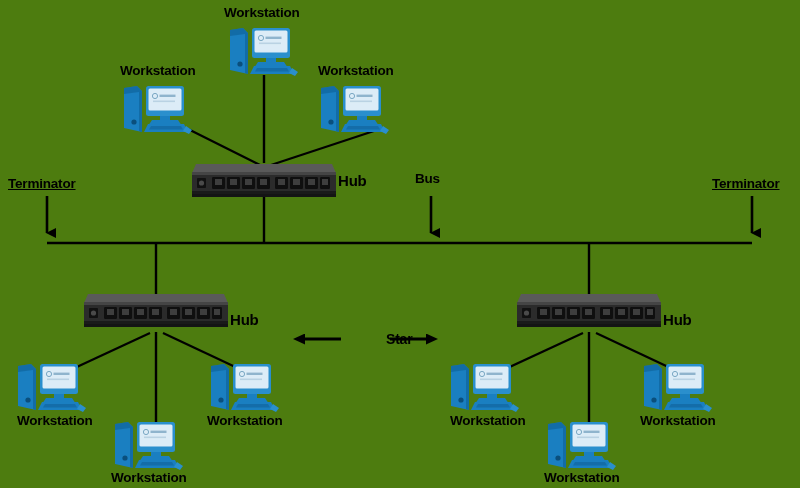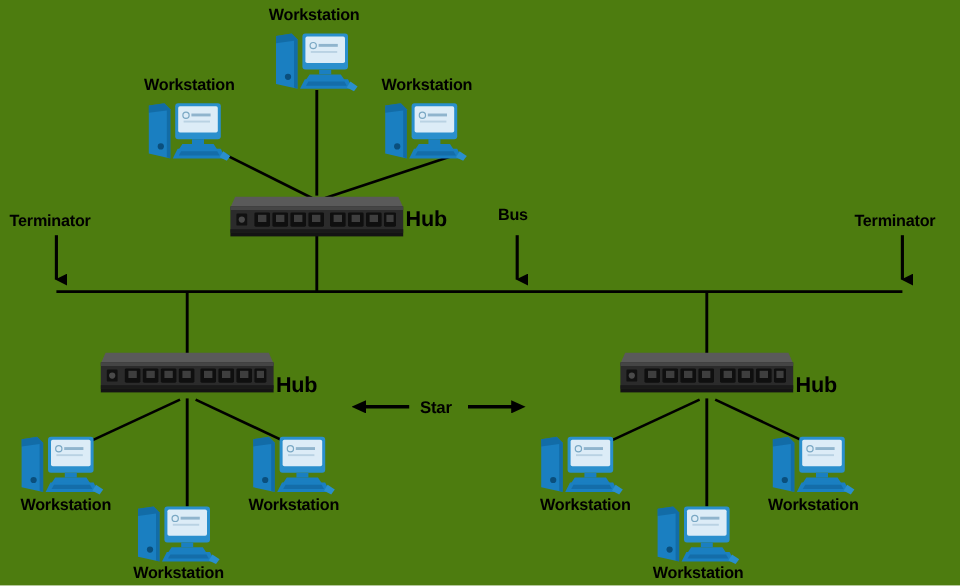--- a/index.html
+++ b/index.html
@@ -27,24 +27,24 @@
   
   .label {
     position: absolute;
     font-family: "Liberation Sans", sans-serif;
     font-weight: bold;
     color: #000000;
     white-space: nowrap;
     line-height: 1;
   }
   .label-ws { font-size: 13.5px; letter-spacing: -0.2px; }
-  .label-hub { font-size: 18px; letter-spacing: -0.2px; }
-  .label-term { font-size: 13.5px; letter-spacing: -0.2px; }
+  .label-hub { font-size: 15px; letter-spacing: -0.2px; }
+  .label-term { font-size: 13.5px; letter-spacing: -0.2px; text-decoration: underline; }
   .label-bus { font-size: 13.5px; letter-spacing: -0.2px; }
-  .label-star { font-size: 14px; letter-spacing: -0.2px; }
+  .label-star { font-size: 14px; letter-spacing: -0.2px; margin-left: 36px; }
 
   
   .workstation {
     position: absolute;
     width: 74px;
     height: 56px;
   }
   .workstation svg { display: block; width: 74px; height: 56px; }
 
   

